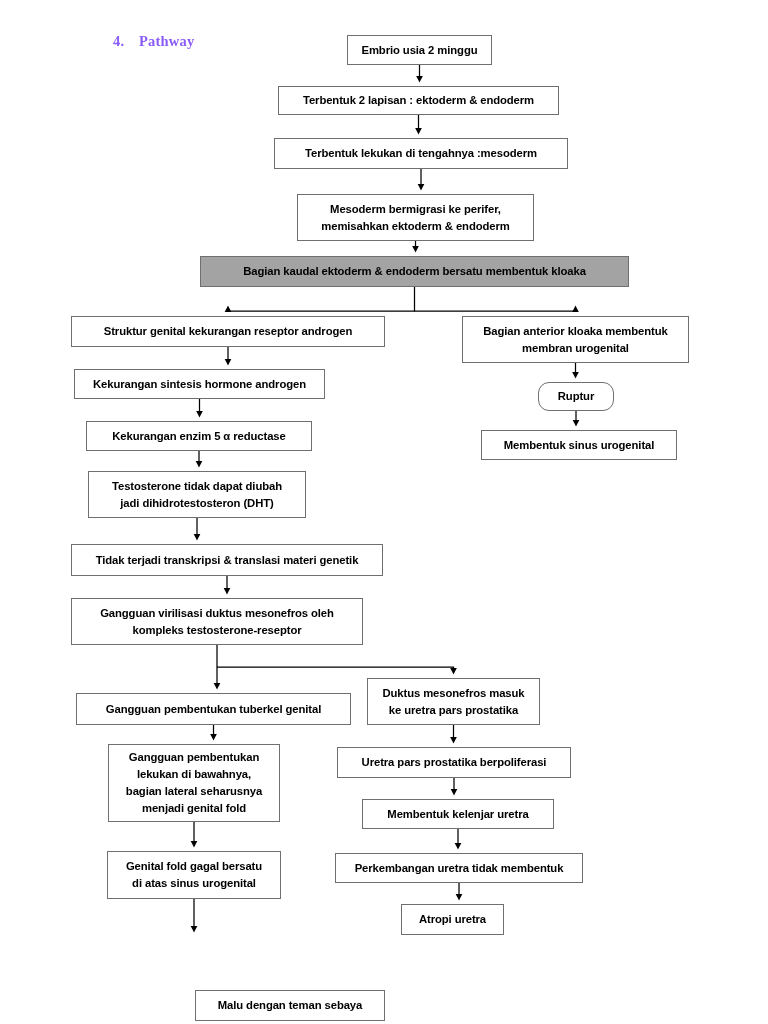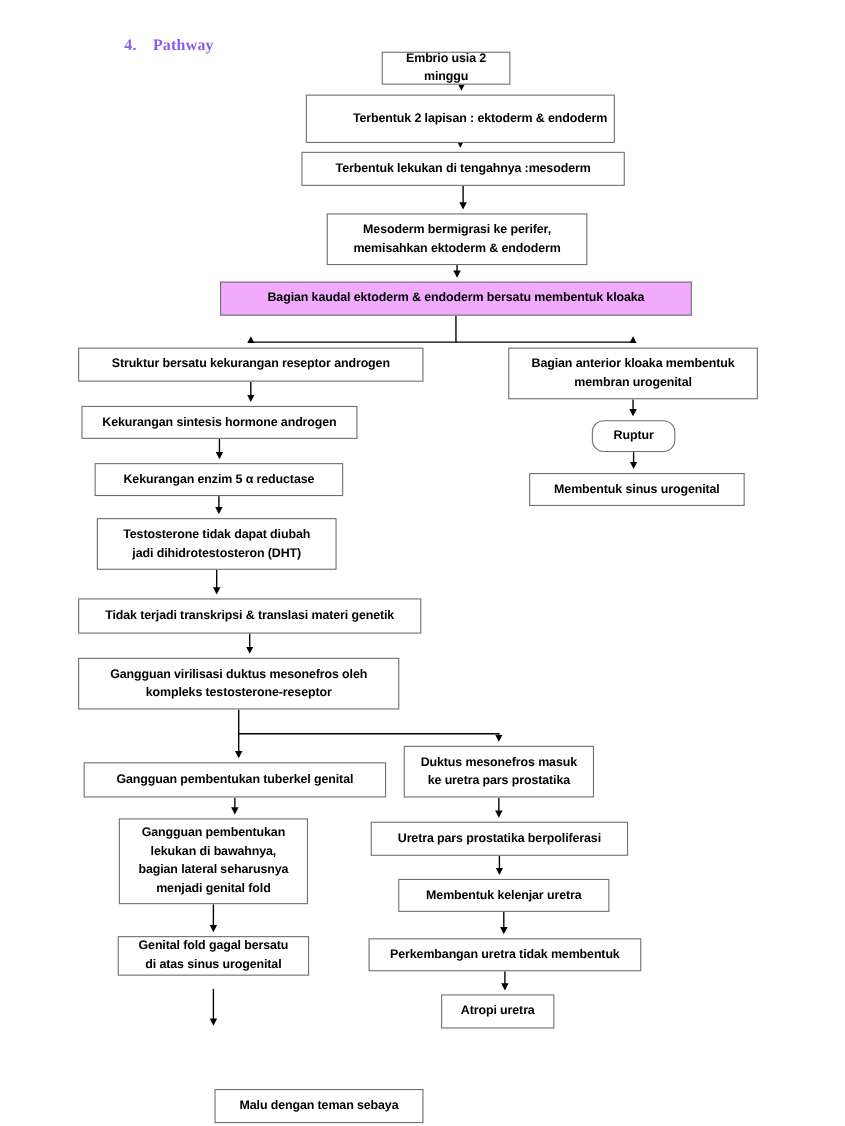--- a/index.html
+++ b/index.html
@@ -100,37 +100,37 @@
         <path d="M575.5,363 L575.5,375" marker-end="url(#arrowhead)"></path>
         <path d="M576,411 L576,423" marker-end="url(#arrowhead)"></path>
         <path d="M453.5,725 L453.5,740" marker-end="url(#arrowhead)"></path>
         <path d="M454,778 L454,792" marker-end="url(#arrowhead)"></path>
         <path d="M458,829 L458,846" marker-end="url(#arrowhead)"></path>
         <path d="M459,883 L459,897" marker-end="url(#arrowhead)"></path>
       </g>
   </svg>
 
   <div id="node-layer">
-      <div class="node" style="left: 347px; top: 35px; width: 117px; height: 30px; border-color: rgb(111, 111, 111); background: rgb(255, 255, 255); margin-top: 12px;">
+      <div class="node" style="left: 347px; top: 35px; width: 145px; height: 30px; border-color: rgb(111, 111, 111); background: rgb(255, 255, 255);">
         <span>Embrio usia 2 minggu</span>
       </div>
-      <div class="node" style="left: 278px; top: 86px; width: 281px; height: 44px; border-color: rgb(111, 111, 111); background: rgb(255, 255, 255); text-align: right;">
+      <div class="node" style="left: 278px; top: 86px; width: 281px; height: 29px; border-color: rgb(111, 111, 111); background: rgb(255, 255, 255);">
         <span>Terbentuk 2 lapisan : ektoderm &amp; endoderm</span>
       </div>
       <div class="node" style="left: 274px; top: 138px; width: 294px; height: 31px; border-color: rgb(111, 111, 111); background: rgb(255, 255, 255);">
         <span>Terbentuk lekukan di tengahnya :mesoderm</span>
       </div>
       <div class="node" style="left: 297px; top: 194px; width: 237px; height: 47px; border-color: rgb(111, 111, 111); background: rgb(255, 255, 255);">
         <span>Mesoderm bermigrasi ke perifer,<br>memisahkan ektoderm &amp; endoderm</span>
       </div>
-      <div class="node" style="left: 200px; top: 256px; width: 429px; height: 31px; border-color: rgb(111, 111, 111); background: #f0abfc; text-align: center;">
+      <div class="node" style="left: 200px; top: 256px; width: 429px; height: 31px; border-color: rgb(111, 111, 111); background: #a3a3a3; text-align: center;">
         <span>Bagian kaudal ektoderm &amp; endoderm bersatu membentuk kloaka</span>
       </div>
       <div class="node" style="left: 71px; top: 316px; width: 314px; height: 31px; border-color: rgb(111, 111, 111); background: rgb(255, 255, 255);">
-        <span>Struktur bersatu kekurangan reseptor androgen</span>
+        <span>Struktur genital kekurangan reseptor androgen</span>
       </div>
       <div class="node" style="left: 462px; top: 316px; width: 227px; height: 47px; border-color: rgb(111, 111, 111); background: rgb(255, 255, 255);">
         <span>Bagian anterior kloaka membentuk<br>membran urogenital</span>
       </div>
       <div class="node" style="left: 74px; top: 369px; width: 251px; height: 30px; border-color: rgb(111, 111, 111); background: rgb(255, 255, 255);">
         <span>Kekurangan sintesis hormone androgen</span>
       </div>
       <div class="node" style="left: 538px; top: 382px; width: 76px; height: 29px; border-color: rgb(111, 111, 111); background: rgb(255, 255, 255); border-radius: 11px;">
         <span>Ruptur</span>
       </div>
@@ -157,21 +157,21 @@
       </div>
       <div class="node" style="left: 108px; top: 744px; width: 172px; height: 78px; border-color: rgb(111, 111, 111); background: rgb(255, 255, 255);">
         <span>Gangguan pembentukan<br>lekukan di bawahnya,<br>bagian lateral seharusnya<br>menjadi genital fold</span>
       </div>
       <div class="node" style="left: 337px; top: 747px; width: 234px; height: 31px; border-color: rgb(111, 111, 111); background: rgb(255, 255, 255);">
         <span>Uretra pars prostatika berpoliferasi</span>
       </div>
       <div class="node" style="left: 362px; top: 799px; width: 192px; height: 30px; border-color: rgb(111, 111, 111); background: rgb(255, 255, 255);">
         <span>Membentuk kelenjar uretra</span>
       </div>
-      <div class="node" style="left: 107px; top: 851px; width: 174px; height: 36px; border-color: rgb(111, 111, 111); background: rgb(255, 255, 255);">
+      <div class="node" style="left: 107px; top: 851px; width: 174px; height: 48px; border-color: rgb(111, 111, 111); background: rgb(255, 255, 255);">
         <span>Genital fold gagal bersatu<br>di atas sinus urogenital</span>
       </div>
       <div class="node" style="left: 335px; top: 853px; width: 248px; height: 30px; border-color: rgb(111, 111, 111); background: rgb(255, 255, 255);">
         <span>Perkembangan uretra tidak membentuk</span>
       </div>
       <div class="node" style="left: 401px; top: 904px; width: 103px; height: 31px; border-color: rgb(111, 111, 111); background: rgb(255, 255, 255);">
         <span>Atropi uretra</span>
       </div>
       <div class="node" style="left: 195px; top: 990px; width: 190px; height: 31px; border-color: rgb(111, 111, 111); background: rgb(255, 255, 255);">
         <span>Malu dengan teman sebaya</span>

